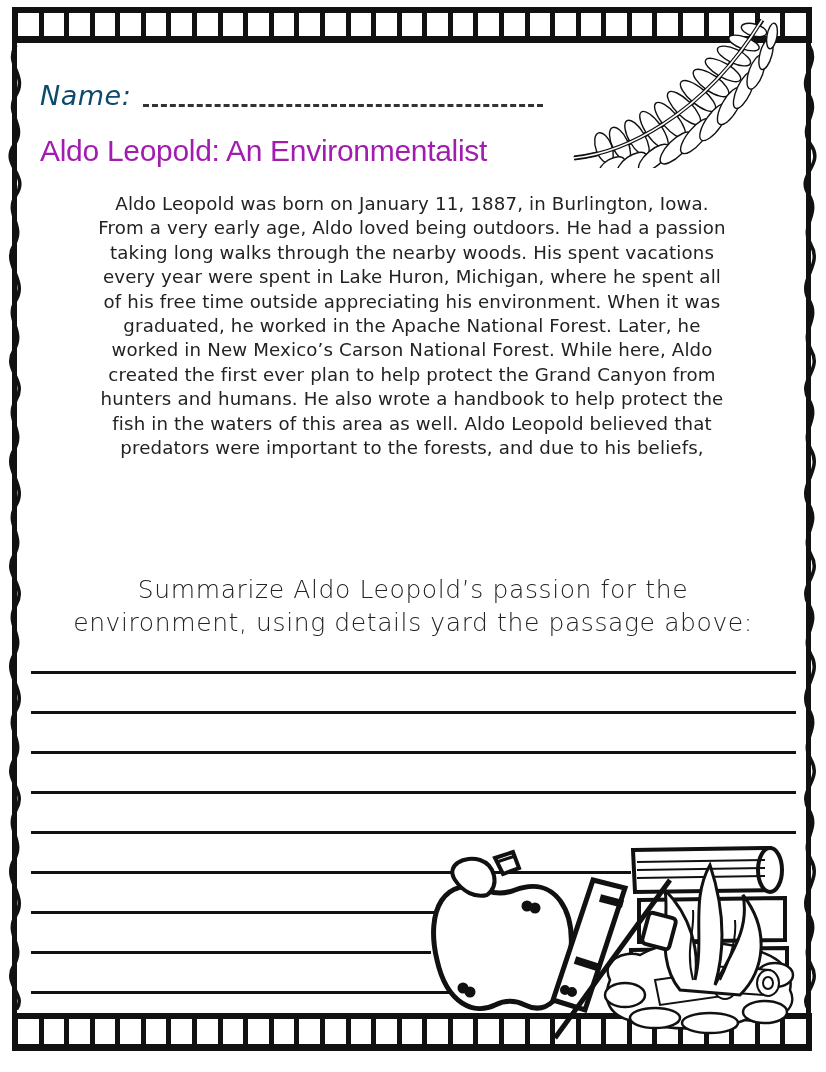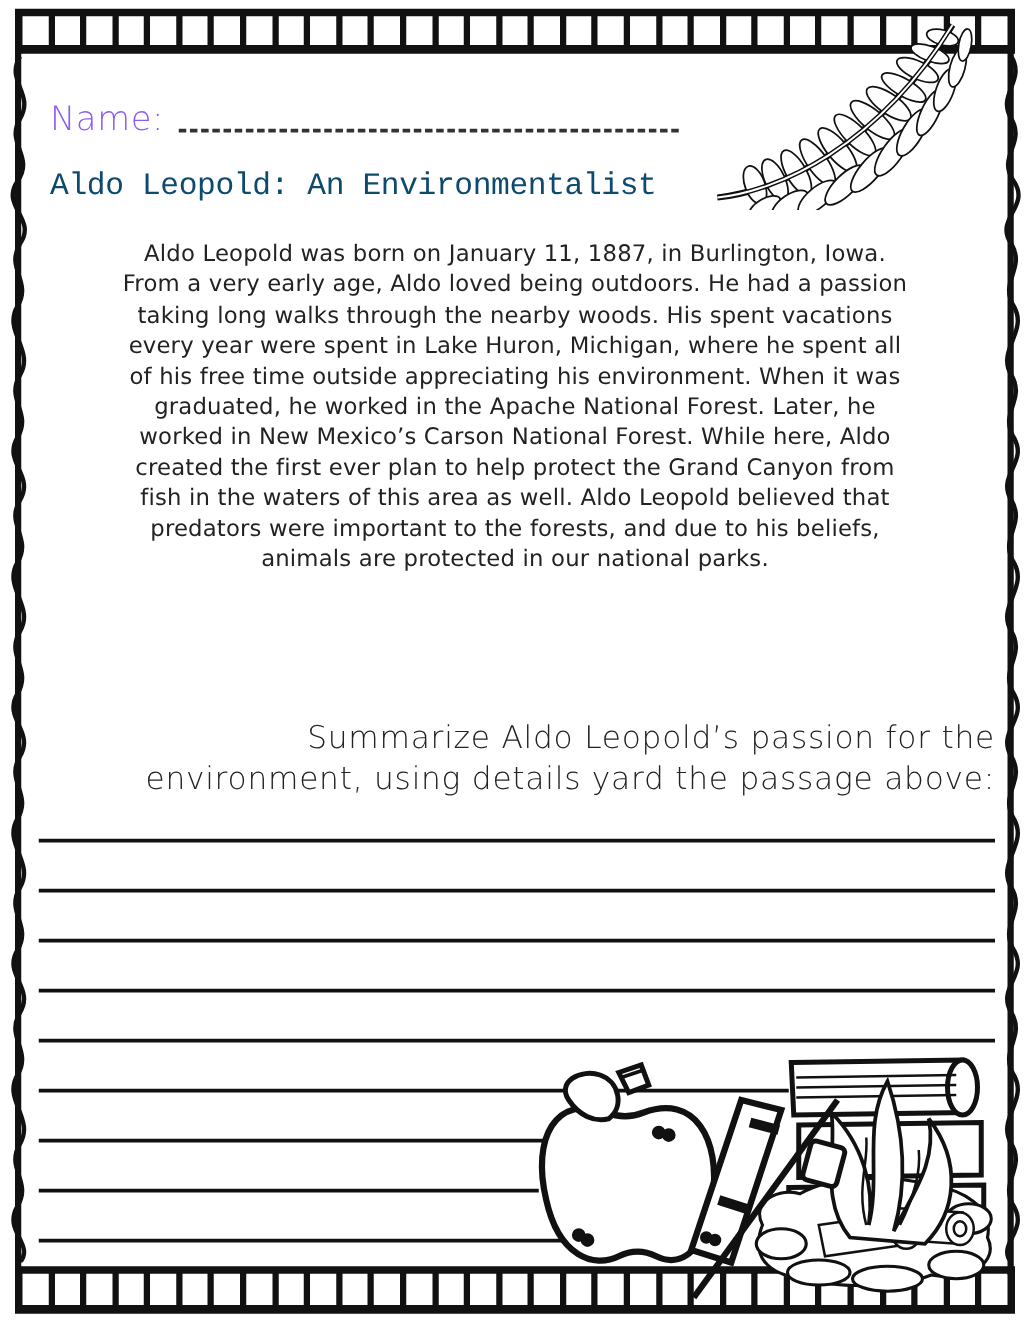--- a/index.html
+++ b/index.html
@@ -11,32 +11,32 @@
   .border-bar .cell { flex: 1; background: #fff; }
   .vline { position: absolute; top: 40px; width: 5px; height: 980px; background: #111; }
   .vline.left { left: 12px; }
   .vline.right { left: 806px; }
 
   .curl-col { position: absolute; top: 45px; width: 28px; height: 965px; }
   .curl-col.left { left: 2px; }
   .curl-col.right { left: 795px; }
 
   
-  .name-row { position: absolute; left: 40px; top: 80px; font-size: 27px; font-weight: 300; letter-spacing: 0.5px; color: #8b5cf6; white-space: nowrap; }
+  .name-row { position: absolute; left: 40px; top: 80px; font-size: 27px; font-weight: 300; letter-spacing: 0.5px; color: #0c4a6e; white-space: nowrap; font-style: italic; }
   .name-row .blank { display: inline-block; width: 400px; border-bottom: 3px dashed #333; margin-left: 12px; vertical-align: -2px; }
 
-  .title { position: absolute; left: 40px; top: 134px; font-size: 25px; color: #0c4a6e; letter-spacing: -0.3px; white-space: nowrap; font-family: Liberation Mono, monospace; }
+  .title { position: absolute; left: 40px; top: 134px; font-size: 30px; color: #a21caf; letter-spacing: -0.3px; white-space: nowrap; font-family: Liberation Sans, sans-serif; }
 
   .fern { position: absolute; left: 562px; top: 8px; width: 220px; height: 160px; }
 
   .passage { position: absolute; left: 50px; top: 180px; width: 724px; font-size: 18.2px; line-height: 24.4px; text-align: center; color: #222; letter-spacing: 0.15px; margin-top: 12px; }
   .passage .line { display: block; white-space: nowrap; }
 
   .prompt { position: absolute; left: 30px; top: 573px; width: 766px; text-align: center; font-size: 25px; line-height: 33px; color: #222; font-weight: 300; letter-spacing: 0.6px; }
-  .prompt .line { display: block; white-space: nowrap; text-align: right; }
+  .prompt .line { display: block; white-space: nowrap; }
 
   .write-line { position: absolute; left: 31px; height: 3px; background: #111; }
 
   .art { position: absolute; left: 425px; top: 840px; width: 390px; height: 200px; }
 
   .copyright { position: absolute; left: 645px; top: 1112px; font-size: 12px; color: #222; letter-spacing: 0.2px; }
 </style>
 </head>
 <body>
 
@@ -160,23 +160,23 @@
 
 <div class="passage">
   <span class="line">Aldo Leopold was born on January 11, 1887, in Burlington, Iowa.</span>
   <span class="line">From a very early age, Aldo loved being outdoors. He had a passion</span>
   <span class="line">taking long walks through the nearby woods. His spent vacations</span>
   <span class="line">every year were spent in Lake Huron, Michigan, where he spent all</span>
   <span class="line">of his free time outside appreciating his environment. When it was</span>
   <span class="line">graduated, he worked in the Apache National Forest. Later, he</span>
   <span class="line">worked in New Mexico’s Carson National Forest. While here, Aldo</span>
   <span class="line">created the first ever plan to help protect the Grand Canyon from</span>
+  <span class="line">hunters and humans. He also wrote a handbook to help protect the</span>
   <span class="line">fish in the waters of this area as well. Aldo Leopold believed that</span>
   <span class="line">predators were important to the forests, and due to his beliefs,</span>
-  <span class="line">animals are protected in our national parks.</span>
 </div>
 
 <div class="prompt">
   <span class="line">Summarize Aldo Leopold’s passion for the</span>
   <span class="line">environment, using details yard the passage above:</span>
 </div>
 
 <div id="writing-lines">
     <div class="write-line" style="top: 671px; width: 765px;"></div>
     <div class="write-line" style="top: 711px; width: 765px;"></div>

